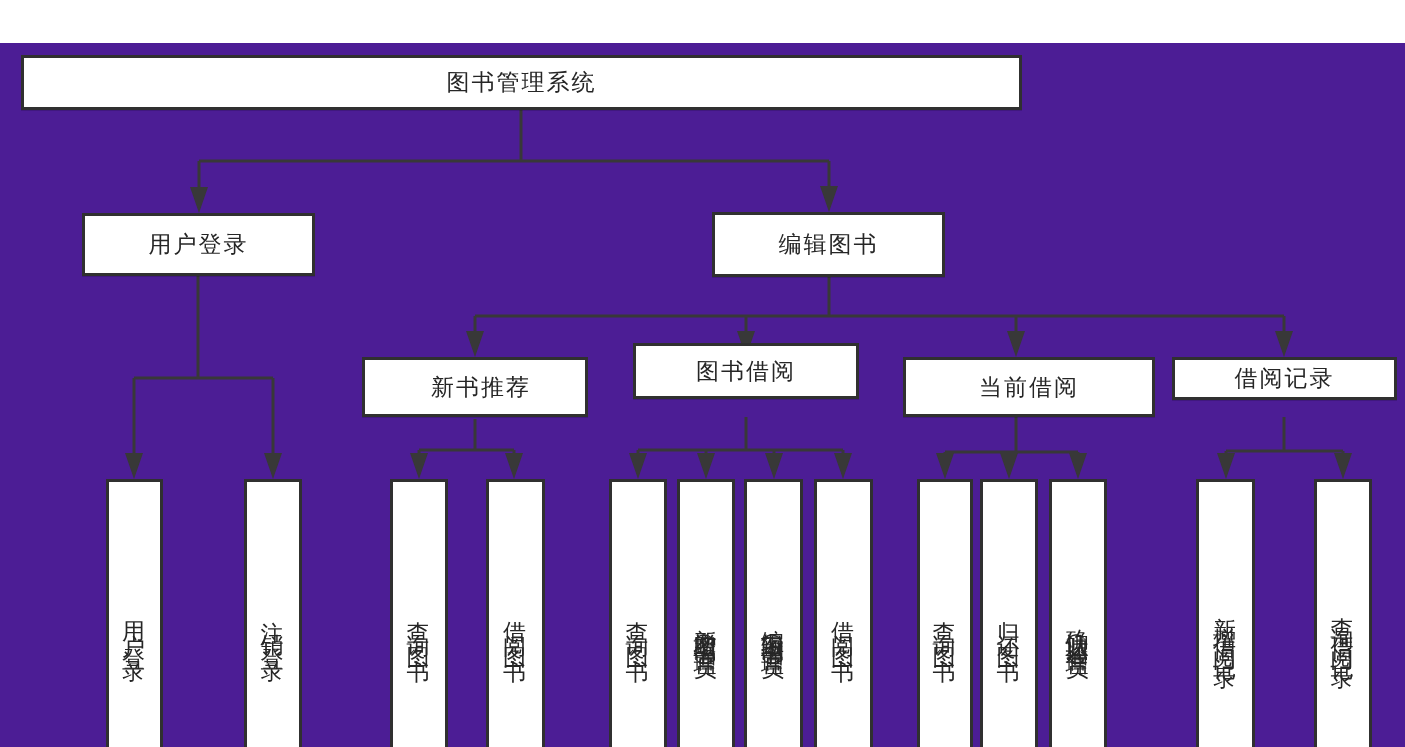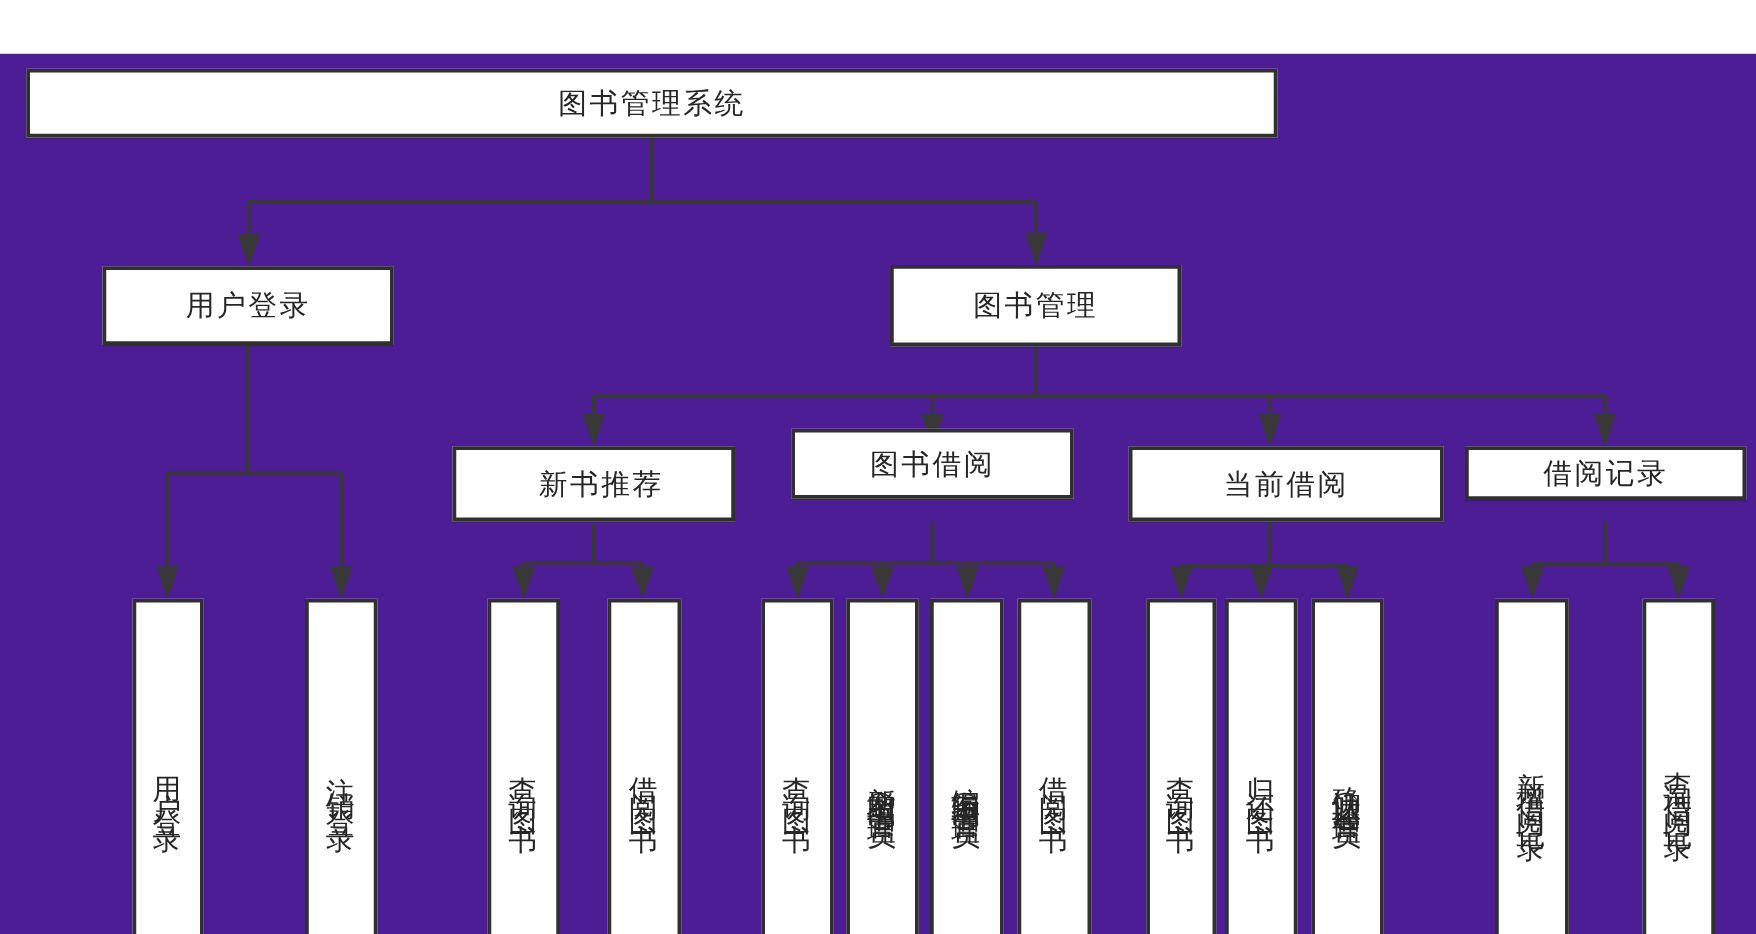--- a/index.html
+++ b/index.html
@@ -134,21 +134,21 @@
   </svg>
 
   <div class="box" style="left:21px; top:12px; width:1001px; height:55px;">
     <span class="hlabel">图书管理系统</span>
   </div>
 
   <div class="box" style="left:82px; top:170px; width:233px; height:63px;">
     <span class="hlabel">用户登录</span>
   </div>
   <div class="box" style="left:712px; top:169px; width:233px; height:65px;">
-    <span class="hlabel">图书管理</span>
+    <span class="hlabel">编辑图书</span>
   </div>
 
   <div class="box" style="left:362px; top:314px; width:226px; height:60px;padding-left:12px;">
     <span class="hlabel">新书推荐</span>
   </div>
   <div class="box" style="left:633px; top:300px; width:226px; height:56px;">
     <span class="hlabel">图书借阅</span>
   </div>
   <div class="box" style="left:903px; top:314px; width:252px; height:60px;">
     <span class="hlabel">当前借阅</span>

